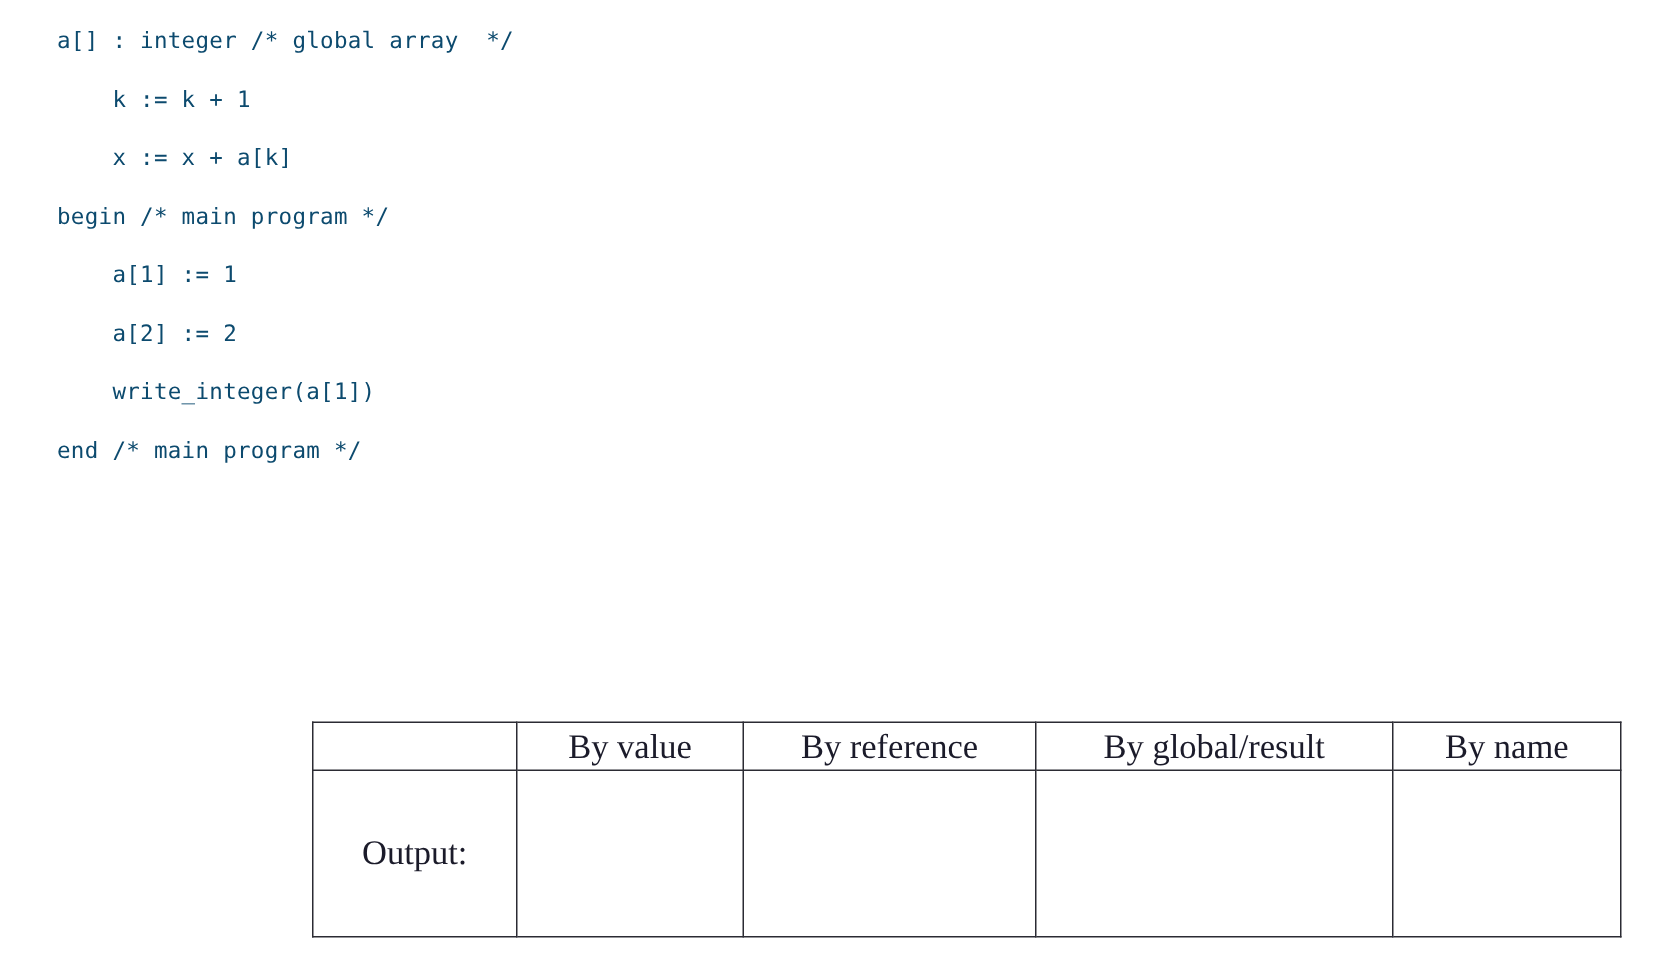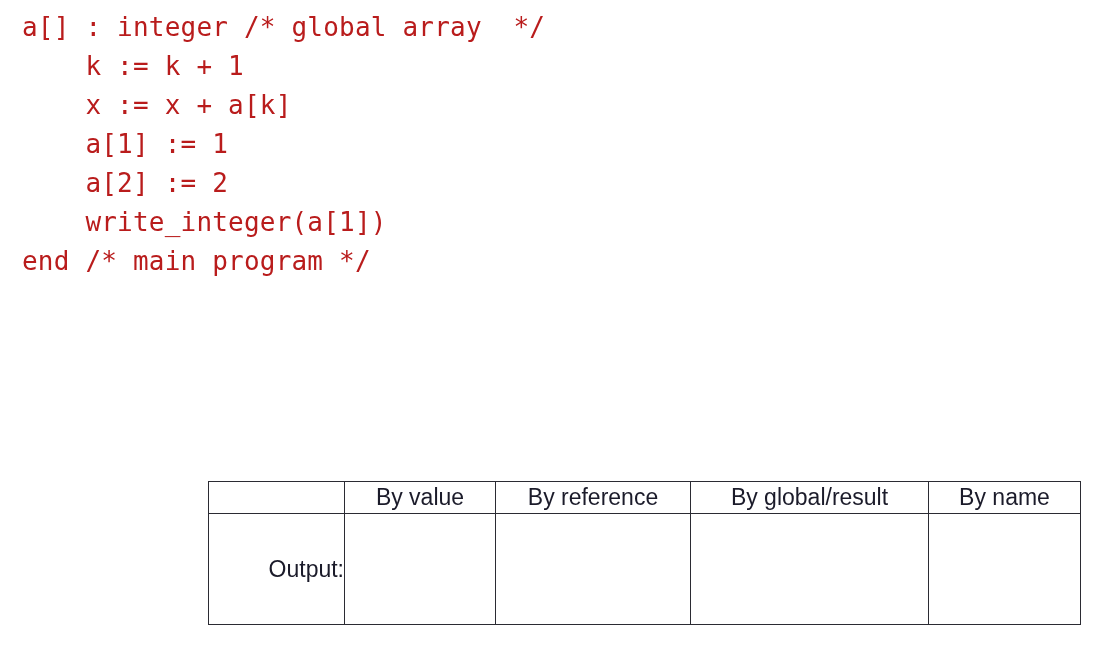--- a/index.html
+++ b/index.html
@@ -19,36 +19,37 @@
 
   
   #code-listing {
     position: absolute;
     left: 22px;
     top: 8px;
     width: 1070px;
   }
   .code-line {
     font-family: "DejaVu Sans Mono", "Liberation Mono", monospace;
-    font-size: 26px;
+    font-size: 15px;
     line-height: 39px;
     height: 39px;
     white-space: pre;
-    color: #b91c1c;
+    color: #0c4a6e;
     letter-spacing: 0.2px;
+    margin-left: 16px;
   }
 
   
   #param-table {
     position: absolute;
     left: 208px;
     top: 481px;
     border-collapse: collapse;
     table-layout: fixed;
-    font-family: Liberation Sans, sans-serif;
+    font-family: Liberation Serif, serif;
     font-size: 23px;
     color: #1b1b2a;
   }
   #param-table td,
   #param-table th {
     border: 1.3px solid #2b2b33;
     padding: 0;
     font-weight: normal;
     background: #ffffff;
   }
@@ -60,38 +61,39 @@
     white-space: nowrap;
   }
   #param-table thead th.corner-cell {
     border-left: 1.3px solid #2b2b33;
   }
   #param-table tbody td {
     height: 110px;
     vertical-align: middle;
   }
   td.row-label {
-    text-align: right;
+    text-align: center;
     padding-right: 9px;
     white-space: nowrap;
   }
   
   .col-label  { width: 136px; }
   .col-c1     { width: 151px; }
   .col-c2     { width: 195px; }
   .col-c3     { width: 238px; }
   .col-c4     { width: 152px; }
 </style>
 </head>
 <body>
 
 <div id="code-listing">
   <div class="code-line">a[] : integer /* global array  */</div>
   <div class="code-line">    k := k + 1</div>
   <div class="code-line">    x := x + a[k]</div>
+  <div class="code-line">begin /* main program */</div>
   <div class="code-line">    a[1] := 1</div>
   <div class="code-line">    a[2] := 2</div>
   <div class="code-line">    write_integer(a[1])</div>
   <div class="code-line">end /* main program */</div>
 </div>
 
 <table id="param-table">
   <colgroup>
     <col class="col-label">
     <col class="col-c1">

